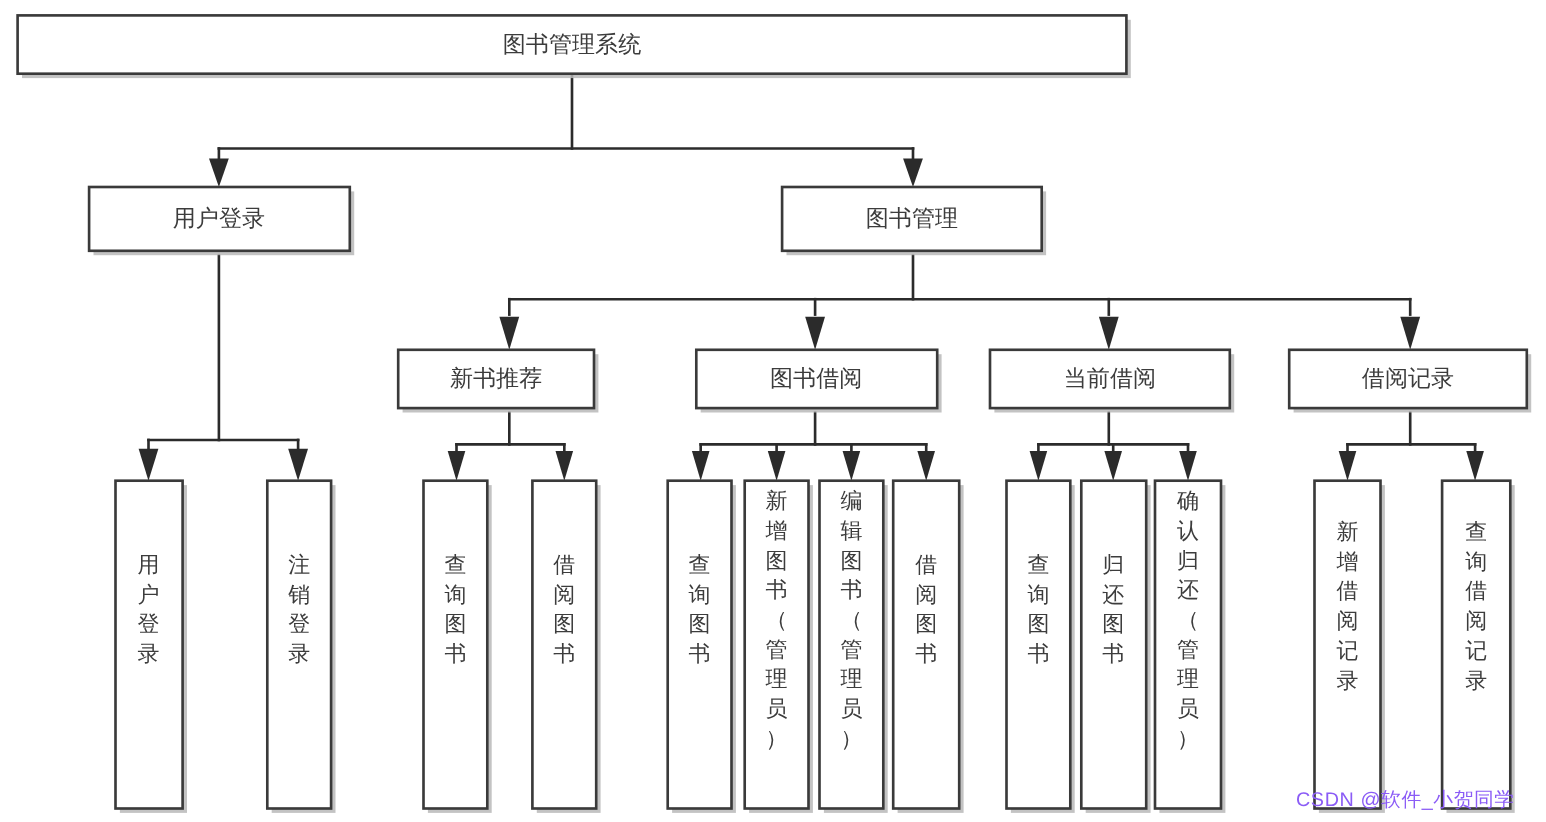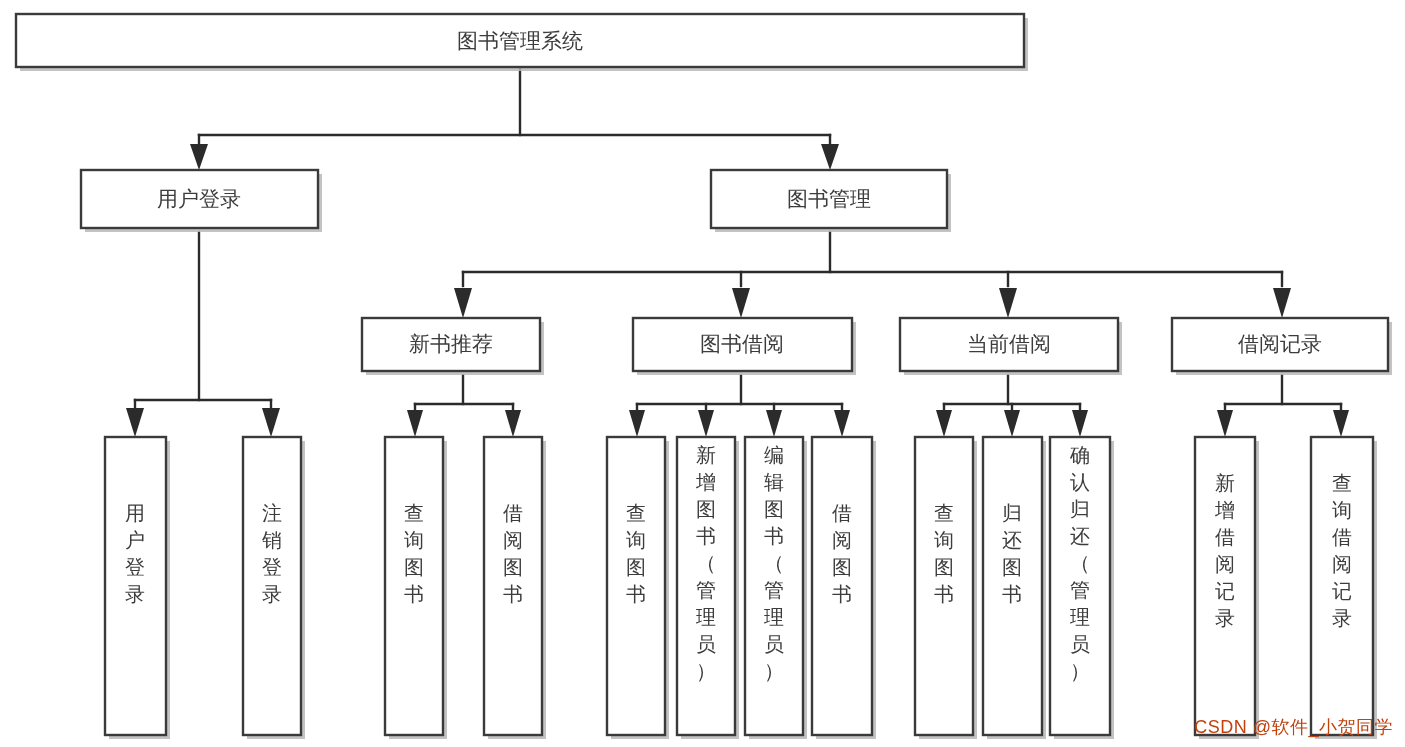--- a/index.html
+++ b/index.html
@@ -54,25 +54,25 @@
     dominant-baseline: middle;
   }
   .node-label-vertical {
     fill: #3c3c3c;
     font-family: "Liberation Sans", "DejaVu Sans", sans-serif;
     font-size: 20px;
     text-anchor: middle;
   }
   .watermark-text {
     position: absolute;
-    right: 12px;
+    right: 28px;
     bottom: 8px;
     font-family: "Liberation Sans", "DejaVu Sans", sans-serif;
     font-size: 18px;
-    color: #c2410c;
+    color: #8b5cf6;
     letter-spacing: 0.5px;
     white-space: nowrap;
     user-select: none;
     padding-left: 28px;
   }
 </style>
 </head>
 <body>
 
 <div id="diagram-root">

